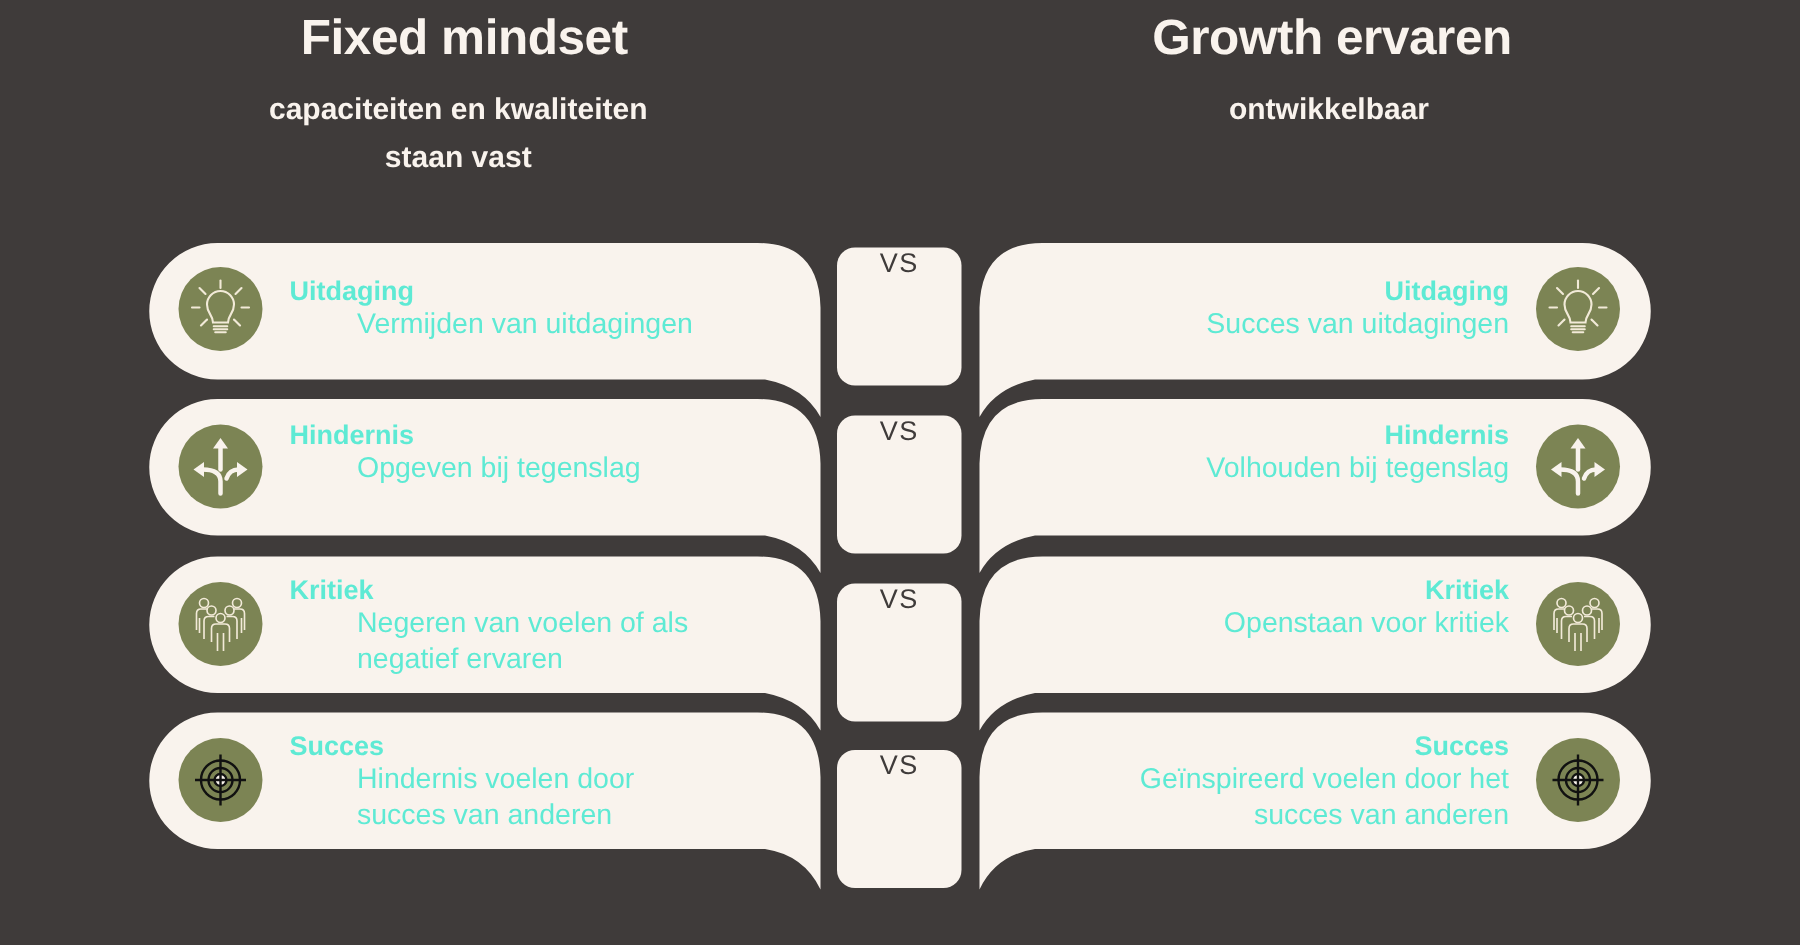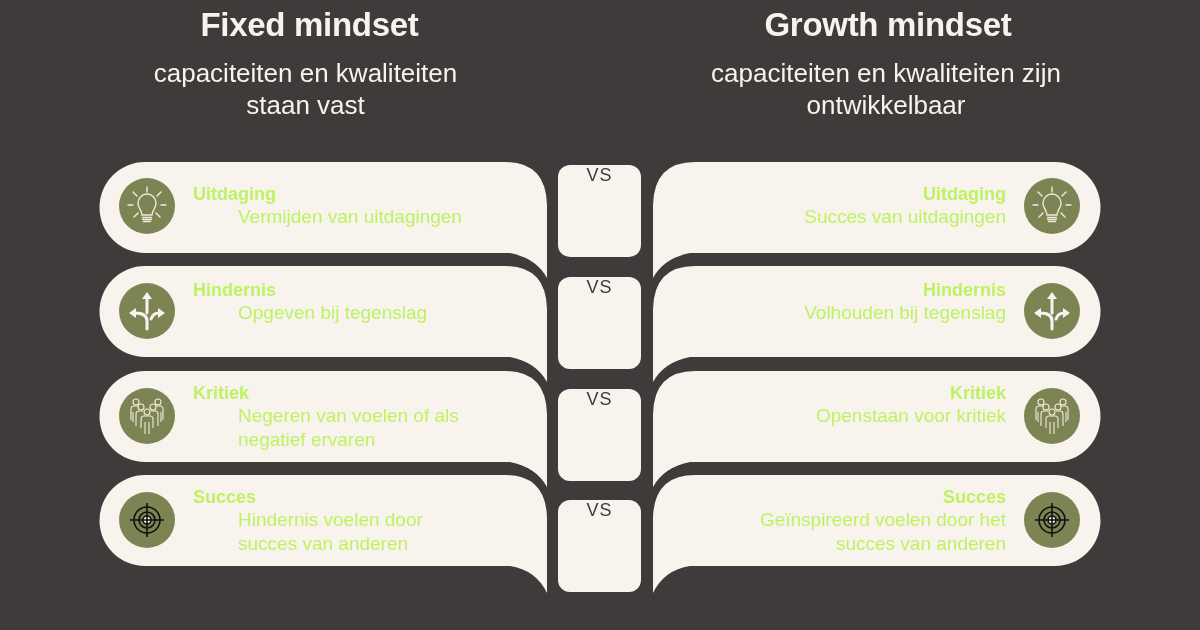--- a/index.html
+++ b/index.html
@@ -11,21 +11,21 @@
   }
   .header { position:absolute; top:0; width:600px; text-align:center; color:#f9f3ed; }
   .header.left { left:0; }
   .header.right { left:600px; }
   .header .title {
     position:absolute; left:0; right:0; top:6px;
     font-size:33px; font-weight:bold; letter-spacing:-0.3px;
   }
   .header .sub {
     position:absolute; left:0; right:4px; top:57px;
-    font-size:26px; line-height:32px;
+    font-size:20px; line-height:32px;font-weight:bold;
   }
   .header.left .title { left:19px; }
   .header.left .sub { left:15px; }
   .header.right .title { left:-24px; }
   .header.right .sub { left:-24px; }
 
   svg.shapes { position:absolute; left:0; top:0; }
 
   .vs {
     position:absolute; left:558px; width:83px; height:92px;
@@ -33,40 +33,39 @@
     display:flex; align-items:flex-start; justify-content:center;
     color:#3f3b3a; font-size:18px; letter-spacing:1px;
   }
 
   .icon {
     position:absolute; width:56px; height:56px; border-radius:50%;
     background:#7c8454;
   }
   .icon svg { position:absolute; left:0; top:0; }
 
-  .text { position:absolute; color:#bef264; }
+  .text { position:absolute; color:#5eead4; }
   .text .t { font-size:18px; font-weight:bold; line-height:22px; }
   .text .d { font-size:19px; line-height:24px;margin-left:45px; }
   .text.l { left:193px; width:330px; text-align:left; }
   .text.r { right:194px; width:330px; text-align:right; }
 </style>
 </head>
 <body>
 
 <div class="header left">
   <div class="title">Fixed mindset</div>
   <div class="sub">
     <div>capaciteiten en kwaliteiten</div>
     <div>staan vast</div>
   </div>
 </div>
 <div class="header right">
-  <div class="title">Growth mindset</div>
+  <div class="title">Growth ervaren</div>
   <div class="sub">
-    <div>capaciteiten en kwaliteiten zijn</div>
     <div>ontwikkelbaar</div>
   </div>
 </div>
 
 <svg class="shapes" width="1200" height="630">
   <g fill="#f9f3ed">
 
     <path d="M145,162 H505 Q546,162 547,205 V278 Q536,258 510,253 H145 A45,45 0 0 1 145,162 Z"></path>
     <path d="M145,266 H505 Q546,266 547,309 V382 Q536,362 510,357 H145 A45.5,45.5 0 0 1 145,266 Z"></path>
     <path d="M145,371 H505 Q546,371 547,414 V487 Q536,467 510,462 H145 A45.5,45.5 0 0 1 145,371 Z"></path>

